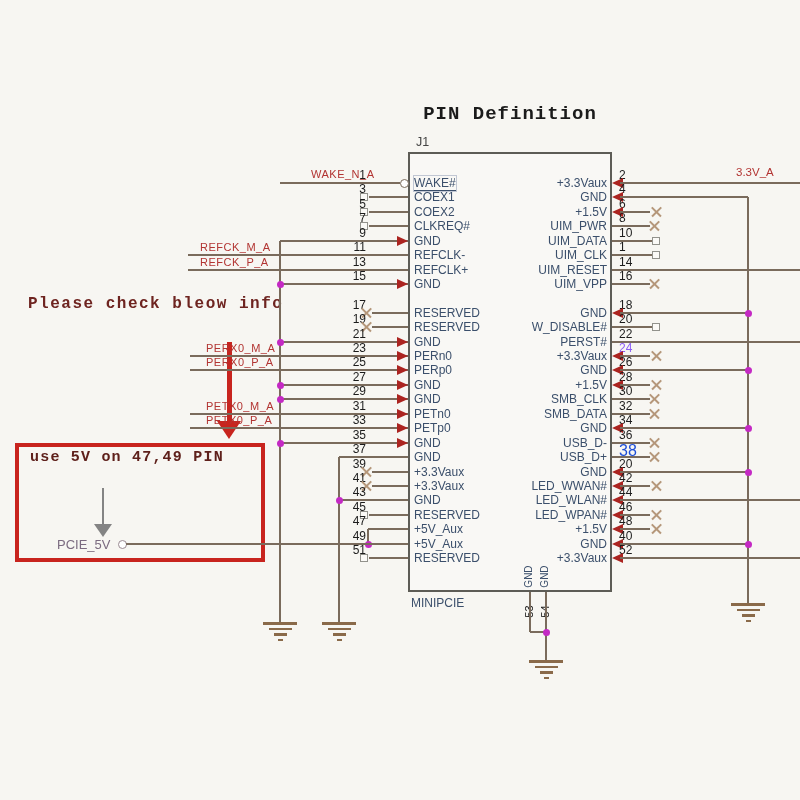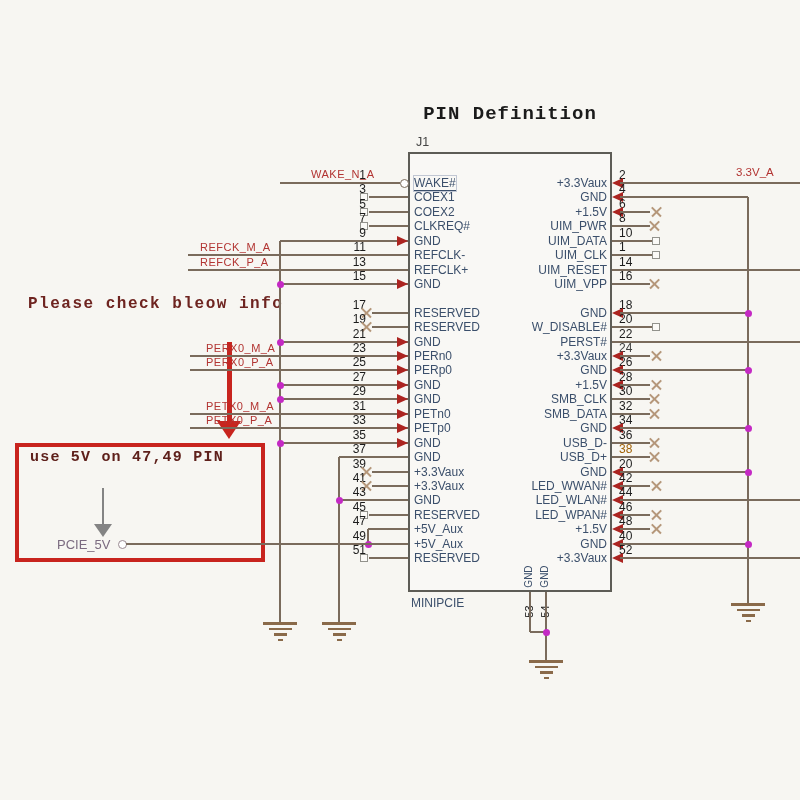--- a/index.html
+++ b/index.html
@@ -262,21 +262,21 @@
       <div style="position: absolute; left: 612px; top: 308px; width: 0px; height: 0px; border-top: 5px solid transparent; border-bottom: 5px solid transparent; border-right: 11px solid rgb(171, 36, 32);"></div>
       <div style="position: absolute; left: 620px; top: 312px; width: 128px; height: 1.6px; background: rgb(122, 107, 92);"></div>
       <div style="position: absolute; left: 744.5px; top: 309.5px; width: 7px; height: 7px; border-radius: 50%; background: rgb(196, 41, 196);"></div>
       <div style="position: absolute; left: 619px; top: 312px; width: 40px; font-size: 12px; color: rgb(28, 28, 28);">20</div>
       <div style="position: absolute; left: 440px; top: 320px; width: 167px; text-align: right; font-size: 12px; color: rgb(59, 79, 107);">W_DISABLE#</div>
       <div style="position: absolute; left: 612px; top: 326px; width: 40px; height: 1.6px; background: rgb(122, 107, 92);"></div>
       <div style="position: absolute; left: 651.5px; top: 322.5px; width: 8px; height: 8px; border: 1.5px solid rgb(146, 146, 140); background: rgb(251, 250, 247); box-sizing: border-box;"></div>
       <div style="position: absolute; left: 619px; top: 327px; width: 40px; font-size: 12px; color: rgb(28, 28, 28);">22</div>
       <div style="position: absolute; left: 440px; top: 335px; width: 167px; text-align: right; font-size: 12px; color: rgb(59, 79, 107);">PERST#</div>
       <div style="position: absolute; left: 612px; top: 341px; width: 188px; height: 1.6px; background: rgb(122, 107, 92);"></div>
-      <div style="position: absolute; left: 619px; top: 341px; width: 40px; font-size: 12px; color: #404040;">24</div>
+      <div style="position: absolute; left: 619px; top: 341px; width: 40px; font-size: 12px; color: #8b5cf6;">24</div>
       <div style="position: absolute; left: 440px; top: 349px; width: 167px; text-align: right; font-size: 12px; color: rgb(59, 79, 107);">+3.3Vaux</div>
       <div style="position: absolute; left: 612px; top: 351px; width: 0px; height: 0px; border-top: 5px solid transparent; border-bottom: 5px solid transparent; border-right: 11px solid rgb(171, 36, 32);"></div>
       <div style="position: absolute; left: 620px; top: 355px; width: 30px; height: 1.6px; background: rgb(122, 107, 92);"></div>
       <div class="xm" style="position: absolute; left: 650.5px; top: 350.5px;">
         <span class="a"></span>
         <span class="b"></span>
       </div>
       <div style="position: absolute; left: 619px; top: 355px; width: 40px; font-size: 12px; color: rgb(28, 28, 28);">26</div>
       <div style="position: absolute; left: 440px; top: 363px; width: 167px; text-align: right; font-size: 12px; color: rgb(59, 79, 107);">GND</div>
       <div style="position: absolute; left: 612px; top: 365px; width: 0px; height: 0px; border-top: 5px solid transparent; border-bottom: 5px solid transparent; border-right: 11px solid rgb(171, 36, 32);"></div>
@@ -309,21 +309,21 @@
       <div style="position: absolute; left: 612px; top: 423px; width: 0px; height: 0px; border-top: 5px solid transparent; border-bottom: 5px solid transparent; border-right: 11px solid rgb(171, 36, 32);"></div>
       <div style="position: absolute; left: 620px; top: 427px; width: 128px; height: 1.6px; background: rgb(122, 107, 92);"></div>
       <div style="position: absolute; left: 744.5px; top: 424.5px; width: 7px; height: 7px; border-radius: 50%; background: rgb(196, 41, 196);"></div>
       <div style="position: absolute; left: 619px; top: 428px; width: 40px; font-size: 12px; color: rgb(28, 28, 28);">36</div>
       <div style="position: absolute; left: 440px; top: 436px; width: 167px; text-align: right; font-size: 12px; color: rgb(59, 79, 107);">USB_D-</div>
       <div style="position: absolute; left: 612px; top: 442px; width: 38px; height: 1.6px; background: rgb(122, 107, 92);"></div>
       <div class="xm" style="position: absolute; left: 648.5px; top: 437.5px;">
         <span class="a"></span>
         <span class="b"></span>
       </div>
-      <div style="position: absolute; left: 619px; top: 442px; width: 40px; font-size: 12px; color: #a16207;">38</div>
+      <div style="position: absolute; left: 619px; top: 442px; width: 40px; font-size: 16px; color: #1d4ed8;">38</div>
       <div style="position: absolute; left: 440px; top: 450px; width: 167px; text-align: right; font-size: 12px; color: rgb(59, 79, 107);">USB_D+</div>
       <div style="position: absolute; left: 612px; top: 456px; width: 38px; height: 1.6px; background: rgb(122, 107, 92);"></div>
       <div class="xm" style="position: absolute; left: 648.5px; top: 451.5px;">
         <span class="a"></span>
         <span class="b"></span>
       </div>
       <div style="position: absolute; left: 619px; top: 457px; width: 40px; font-size: 12px; color: rgb(28, 28, 28);">20</div>
       <div style="position: absolute; left: 440px; top: 465px; width: 167px; text-align: right; font-size: 12px; color: rgb(59, 79, 107);">GND</div>
       <div style="position: absolute; left: 612px; top: 467px; width: 0px; height: 0px; border-top: 5px solid transparent; border-bottom: 5px solid transparent; border-right: 11px solid rgb(171, 36, 32);"></div>
       <div style="position: absolute; left: 620px; top: 471px; width: 128px; height: 1.6px; background: rgb(122, 107, 92);"></div>

